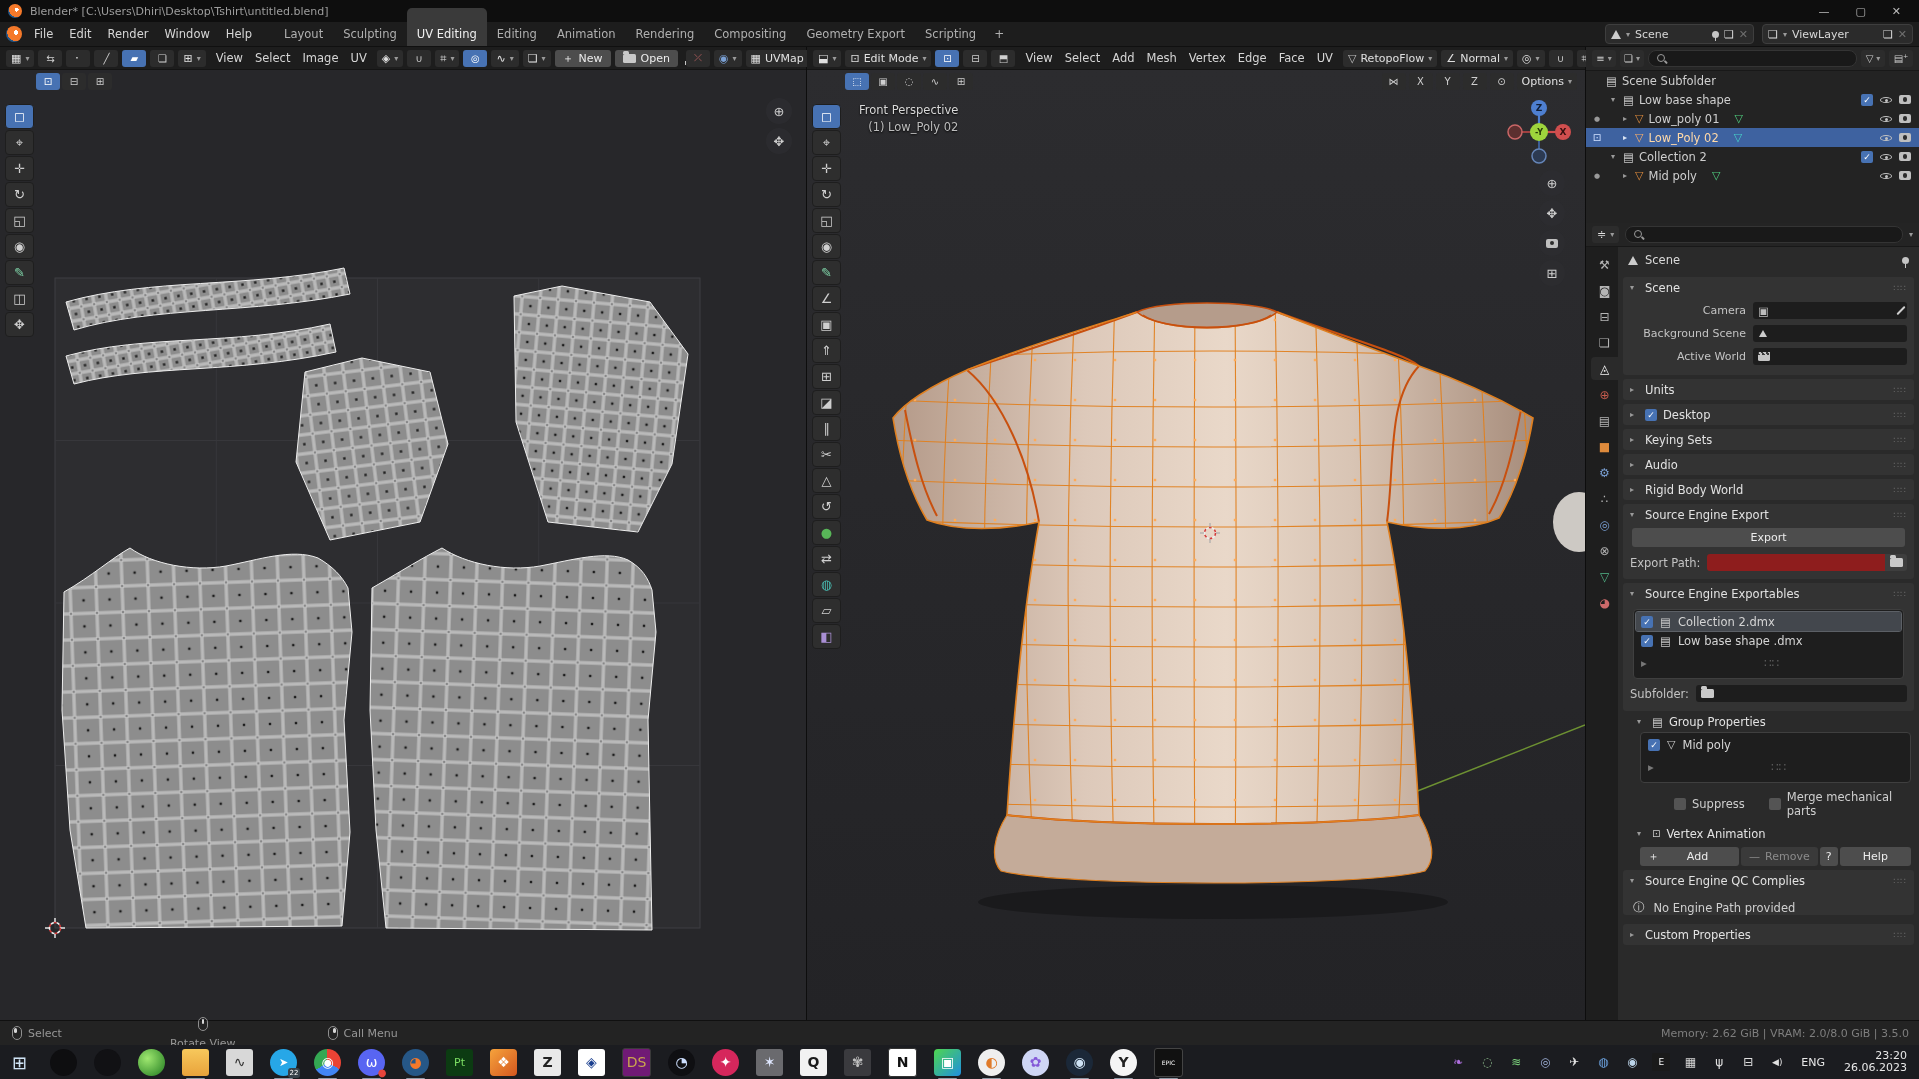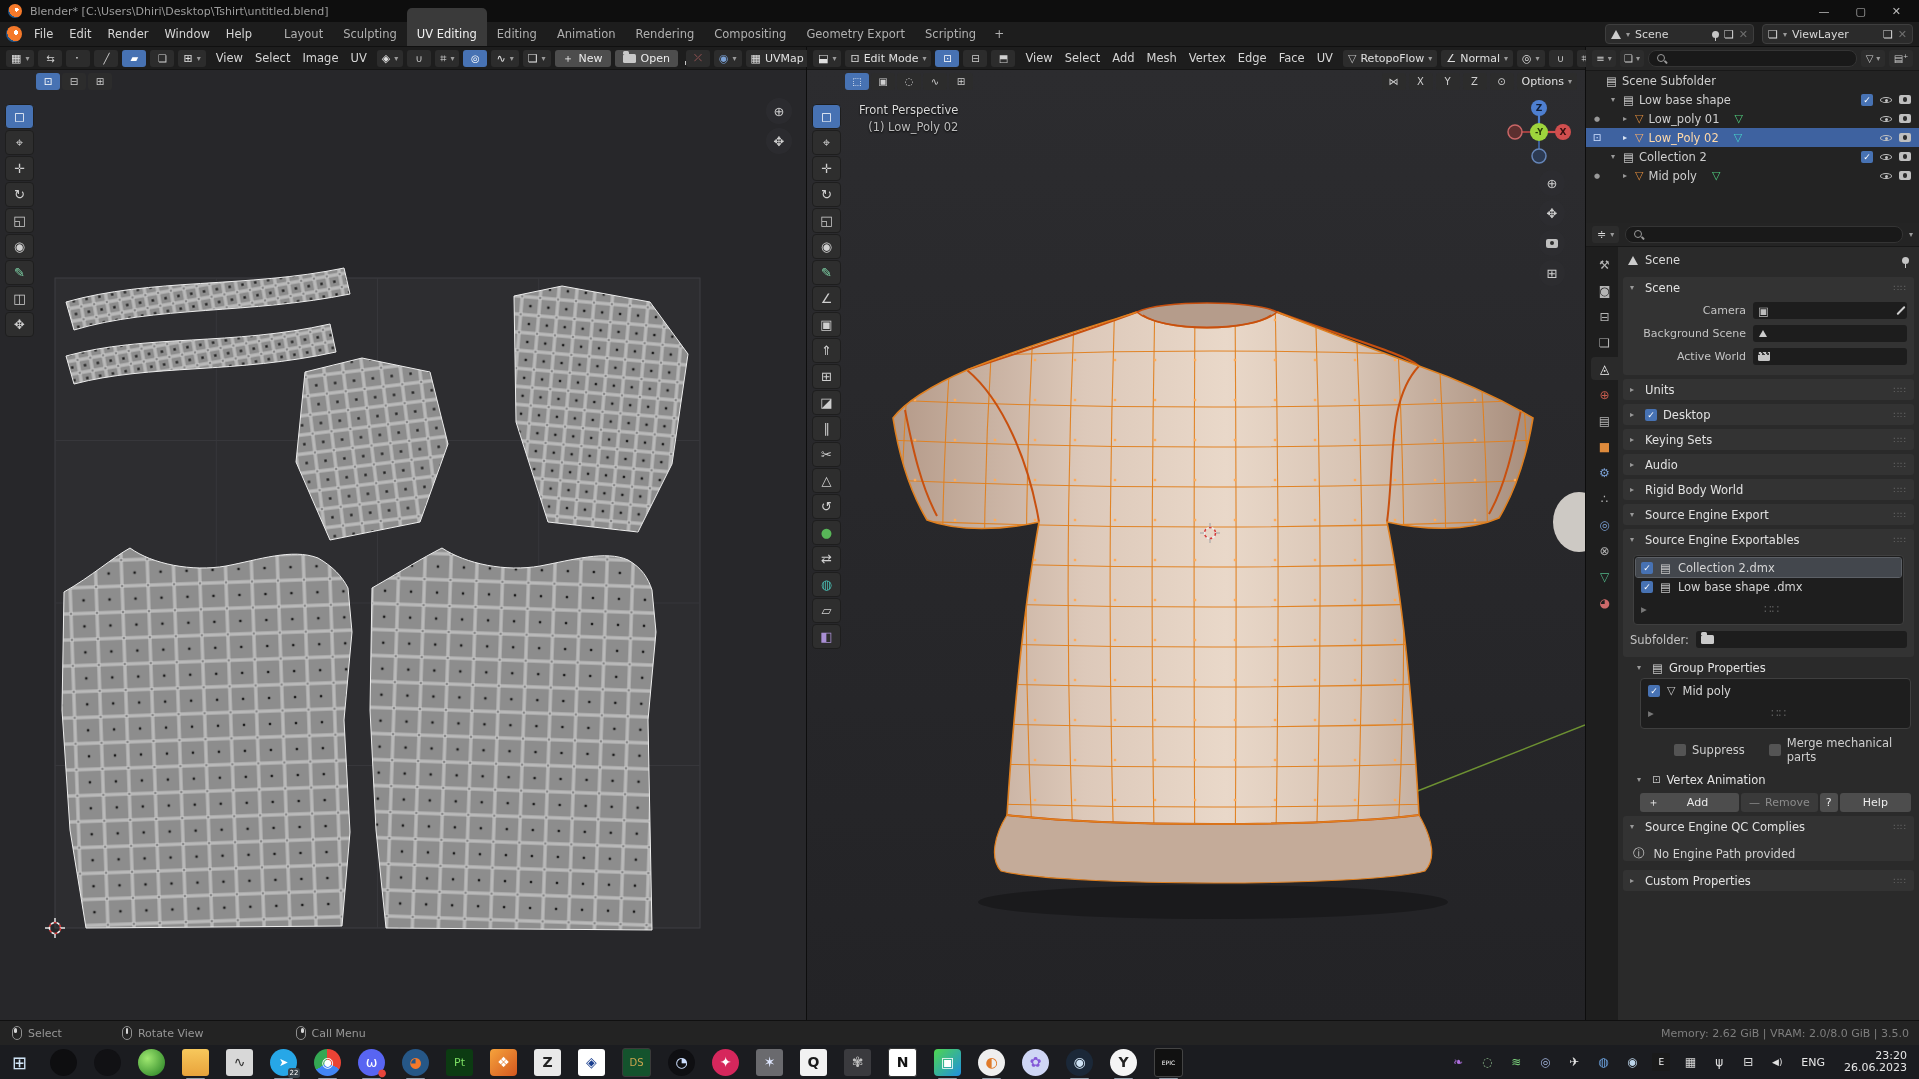--- a/index.html
+++ b/index.html
@@ -912,20 +912,32 @@
                 <span class="grip">∷∷</span>
               </div>
             </div>
 
           <div class="ppanel">
             <div class="phead">
                 <span class="arr">▾</span>
                 <span>Source Engine Export</span>
                 <span class="grip">∷∷</span>
               </div>
+            <div class="pbody">
+              <div class="pbtn" style="margin:2px 2px 6px;">
+                  <span>Export</span>
+                </div>
+              <div class="prow" style="height:19px;">
+                <span style="color:#c3c3c3;flex:0 0 auto;">Export Path:</span>
+                <span style="flex:1;height:17px;background:#8e1d1d;border-radius:3px 0 0 3px;"></span>
+                <span style="width:22px;height:17px;background:#3e3e3e;border-radius:0 3px 3px 0;display:flex;align-items:center;justify-content:center;margin-left:-7px;">
+                    <span class="i-folder"></span>
+                  </span>
+              </div>
+            </div>
           </div>
 
           <div class="ppanel">
             <div class="phead">
                 <span class="arr">▾</span>
                 <span>Source Engine Exportables</span>
                 <span class="grip">∷∷</span>
               </div>
             <div class="pbody">
               <div class="plist">
@@ -1021,21 +1033,21 @@
     </div>
   </div>
 
   <div class="statusbar">
     <span class="sb-item" style="margin-left:2px;">
         <span class="mouse m-l">
           <i></i>
         </span>
         <span>Select</span>
       </span>
-    <span class="sb-item" style="margin-left:60px;">
+    <span class="sb-item" style="margin-left:108px;flex-direction:column;">
         <span class="mouse m-m">
           <i></i>
         </span>
         <span>Rotate View</span>
       </span>
     <span class="sb-item" style="margin-left:92px;">
         <span class="mouse m-r">
           <i></i>
         </span>
         <span>Call Menu</span>
@@ -1082,21 +1094,21 @@
         </span>
         <span class="tb-icon" style=";background:linear-gradient(135deg,#f6a33c,#d4571f);color:#fff;border-radius:4px">
           <span class="glyph">❖</span>
         </span>
         <span class="tb-icon" style=";background:#e9e9e9;color:#222;border-radius:3px;font-weight:bold">
           <span class="glyph">Z</span>
         </span>
         <span class="tb-icon" style=";background:#ffffff;color:#1a3f8f;border-radius:3px">
           <span class="glyph">◈</span>
         </span>
-        <span class="tb-icon" style=";background:#14532d;color:#caa64e;border:1px solid #3a3a3a;border-radius:3px;font-size:10px">
+        <span class="tb-icon" style=";background:#701a75;color:#caa64e;border:1px solid #3a3a3a;border-radius:3px;font-size:14px">
           <span class="glyph">DS</span>
         </span>
         <span class="tb-icon" style=";background:#0f0f12;color:#cfe0ff;border-radius:50%">
           <span class="glyph">◔</span>
         </span>
         <span class="tb-icon" style=";background:#d6275c;color:#fff;border-radius:50%">
           <span class="glyph">✦</span>
         </span>
         <span class="tb-icon" style=";background:#6a6a6e;color:#dfe7ff;border-radius:3px">
           <span class="glyph">✶</span>

